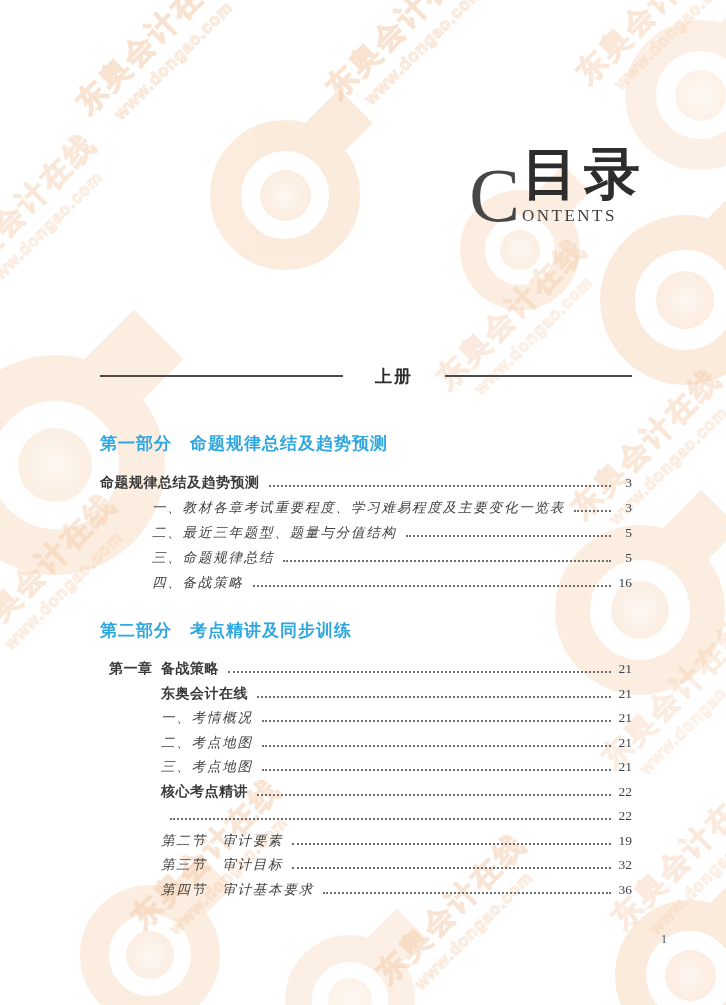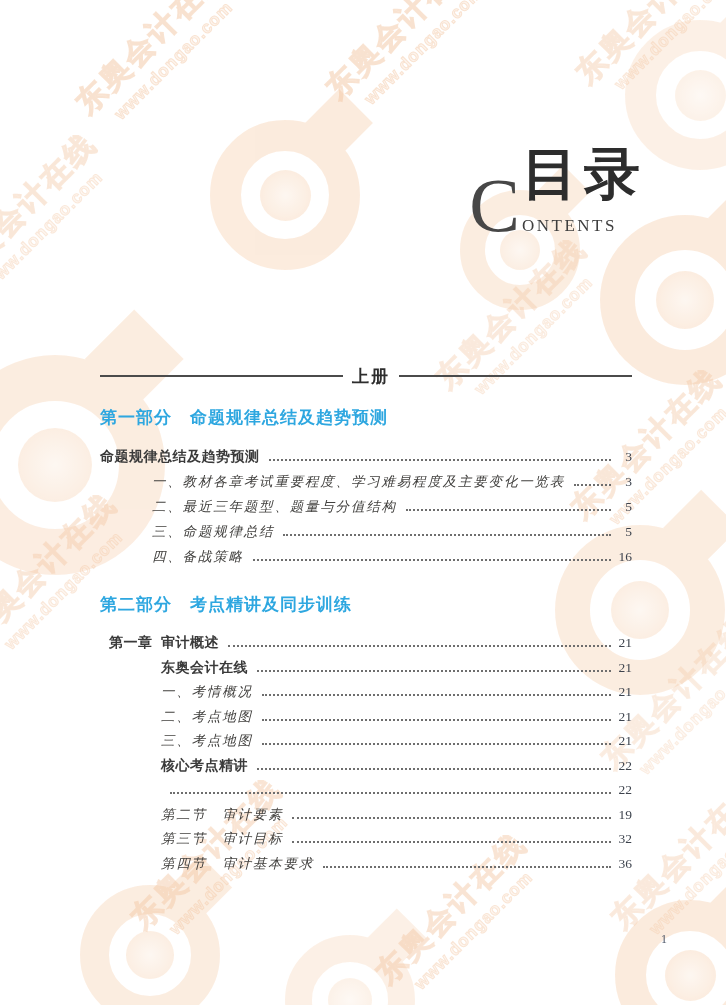--- a/index.html
+++ b/index.html
@@ -46,33 +46,33 @@
     font-family:"Liberation Serif",serif;font-size:76px;line-height:.8;
     color:#474747;
   }
   .title-col{display:flex;flex-direction:column;align-items:flex-start;margin-left:2px;}
   .title-cn{
     font-family:"Liberation Serif",serif;font-weight:700;font-size:56px;
     letter-spacing:6px;line-height:1.02;color:#2d2d2d;
   }
   .title-en{
     font-family:"Liberation Serif",serif;font-size:17px;letter-spacing:2.5px;
-    color:#3e3e3e;margin-top:13px;
+    color:#3e3e3e;margin-top:3px;
   }
   .divider{
     position:absolute;top:364px;left:100px;right:94px;height:24px;
-    display:flex;align-items:center;
+    display:flex;align-items:center;gap:23px;
   }
   .div-line-l{width:243px;height:2px;background:#4b4b4b;}
   .div-line-r{flex:1;height:2px;background:#4b4b4b;}
   .vol-label{
     margin:0 9px;font-size:17px;font-weight:700;color:#2d2d2d;
     font-family:"Liberation Serif",serif;letter-spacing:2px;
   }
-  .toc{position:absolute;top:406px;left:100px;right:94px;}
+  .toc{position:absolute;top:432px;left:100px;right:94px;}
   .part-heading{
     height:24px;line-height:24px;display:flex;gap:18px;
     font-weight:700;font-size:17px;letter-spacing:1px;color:#2ea7e0;
   }
   .part-heading.second{margin-top:24px;}
   .rows{margin-top:14px;}
   .row{display:flex;align-items:center;height:25px;font-size:13.5px;color:#3f3f3f;}
   .rows-2 .row{height:24.5px;margin-left:9px;}
   .row.ind{padding-left:52px;justify-content:space-between;}
   .row .prefix{width:52px;flex:0 0 52px;}
@@ -244,21 +244,21 @@
       </div>
 
       <div class="part-heading second">
         <span>第二部分</span>
         <span>考点精讲及同步训练</span>
       </div>
 
       <div class="rows rows-2">
         <div class="row bold">
           <span class="prefix">第一章</span>
-          <span class="label">审计概述</span>
+          <span class="label">备战策略</span>
           <span class="leader"></span>
           <span class="pagenum">21</span>
         </div>
         <div class="row bold ind">
           <span class="label">东奥会计在线</span>
           <span class="leader"></span>
           <span class="pagenum">21</span>
         </div>
         <div class="row kai ind">
           <span class="label">一、考情概况</span>

